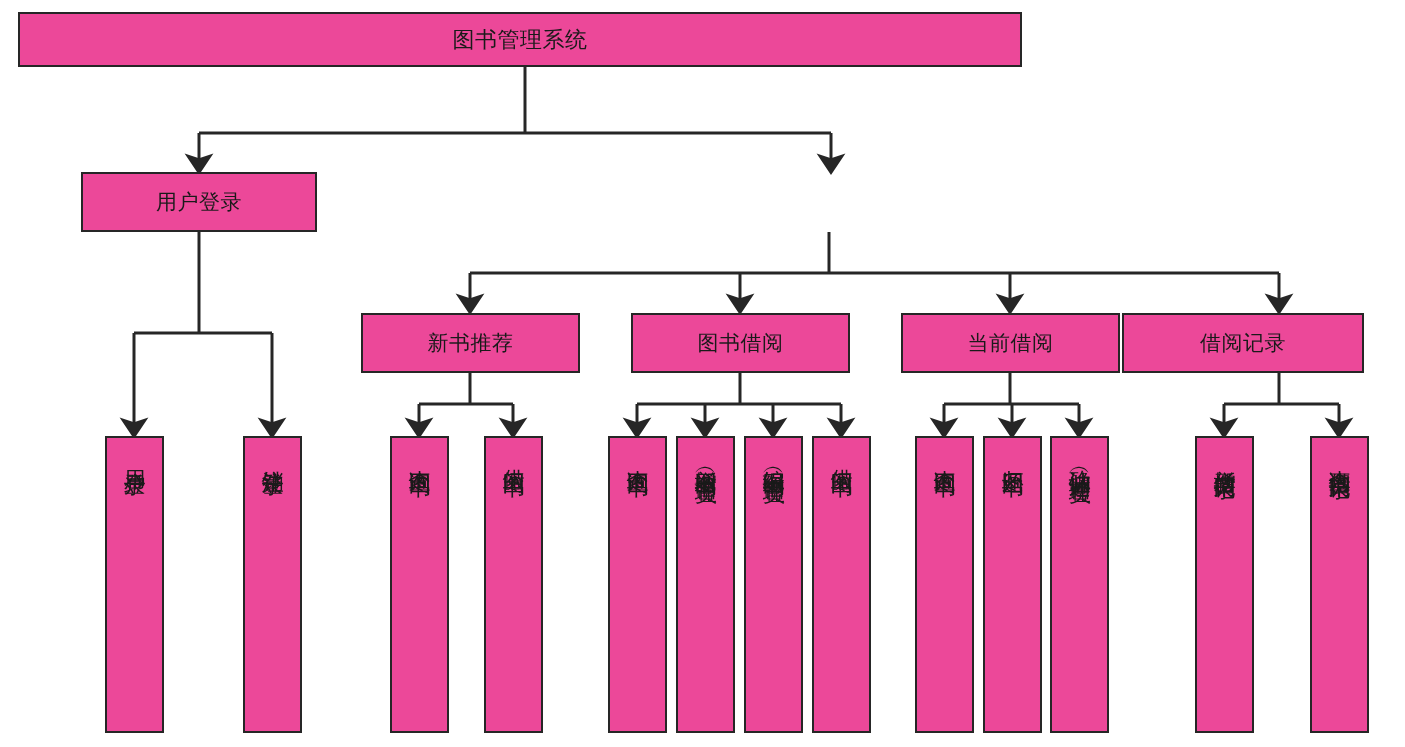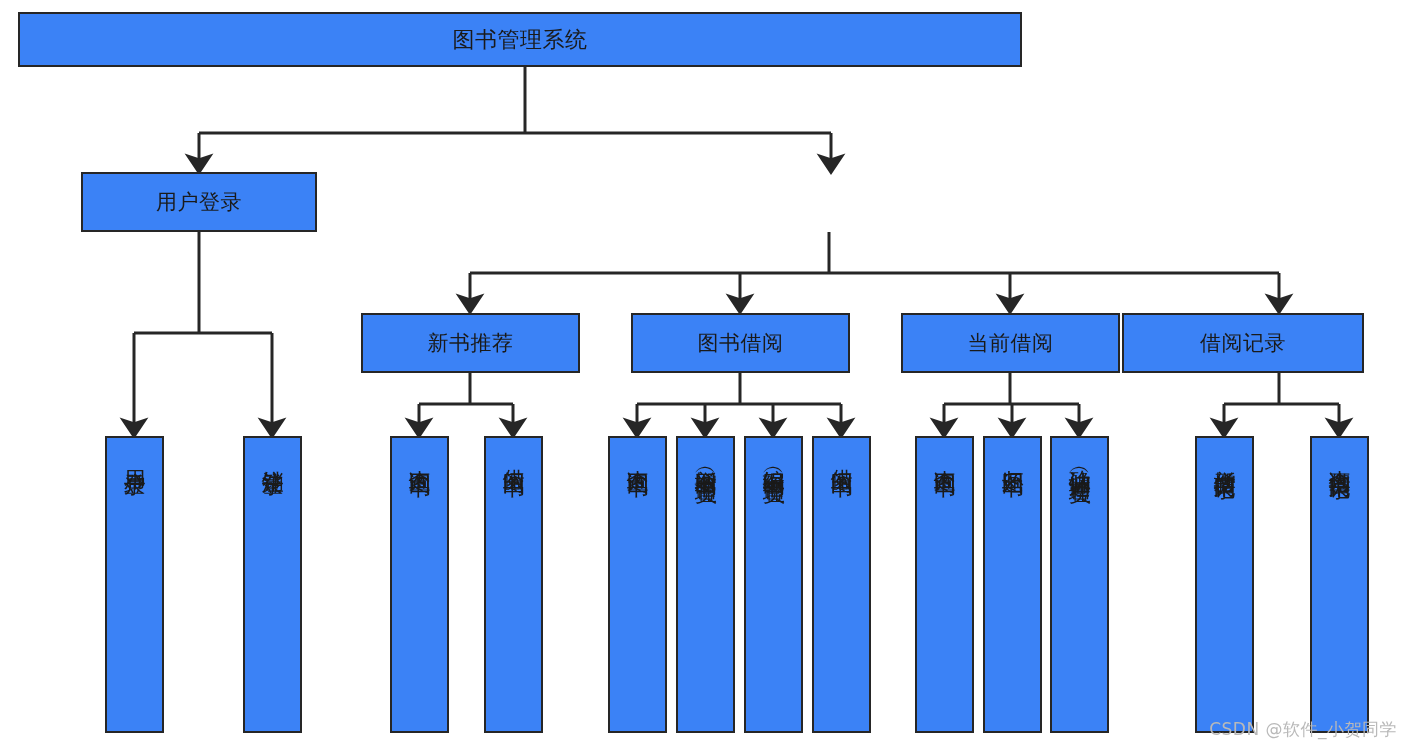--- a/index.html
+++ b/index.html
@@ -23,21 +23,21 @@
     left: 0;
     top: 0;
     width: 1405px;
     height: 747px;
     pointer-events: none;
   }
   .node {
     position: absolute;
     box-sizing: border-box;
     border: 2px solid #262626;
-    background: #3b82f6;
+    background: #ec4899;
     display: flex;
     align-items: center;
     justify-content: center;
     color: #1a1a1a;
   }
   .node .label {
     display: block;
     text-align: center;
     line-height: 1.16;
     letter-spacing: 0.5px;
@@ -197,15 +197,14 @@
   </div>
 
   <div class="node v" style="left:1195px; top:436px; width:59px; height:297px;">
     <span class="label">新增借阅记录</span>
   </div>
 
   <div class="node v" style="left:1310px; top:436px; width:59px; height:297px;">
     <span class="label">查询借阅记录</span>
   </div>
 
-  <div id="watermark">CSDN @软件_小贺同学</div>
 
 </div>
 
 </body></html>

